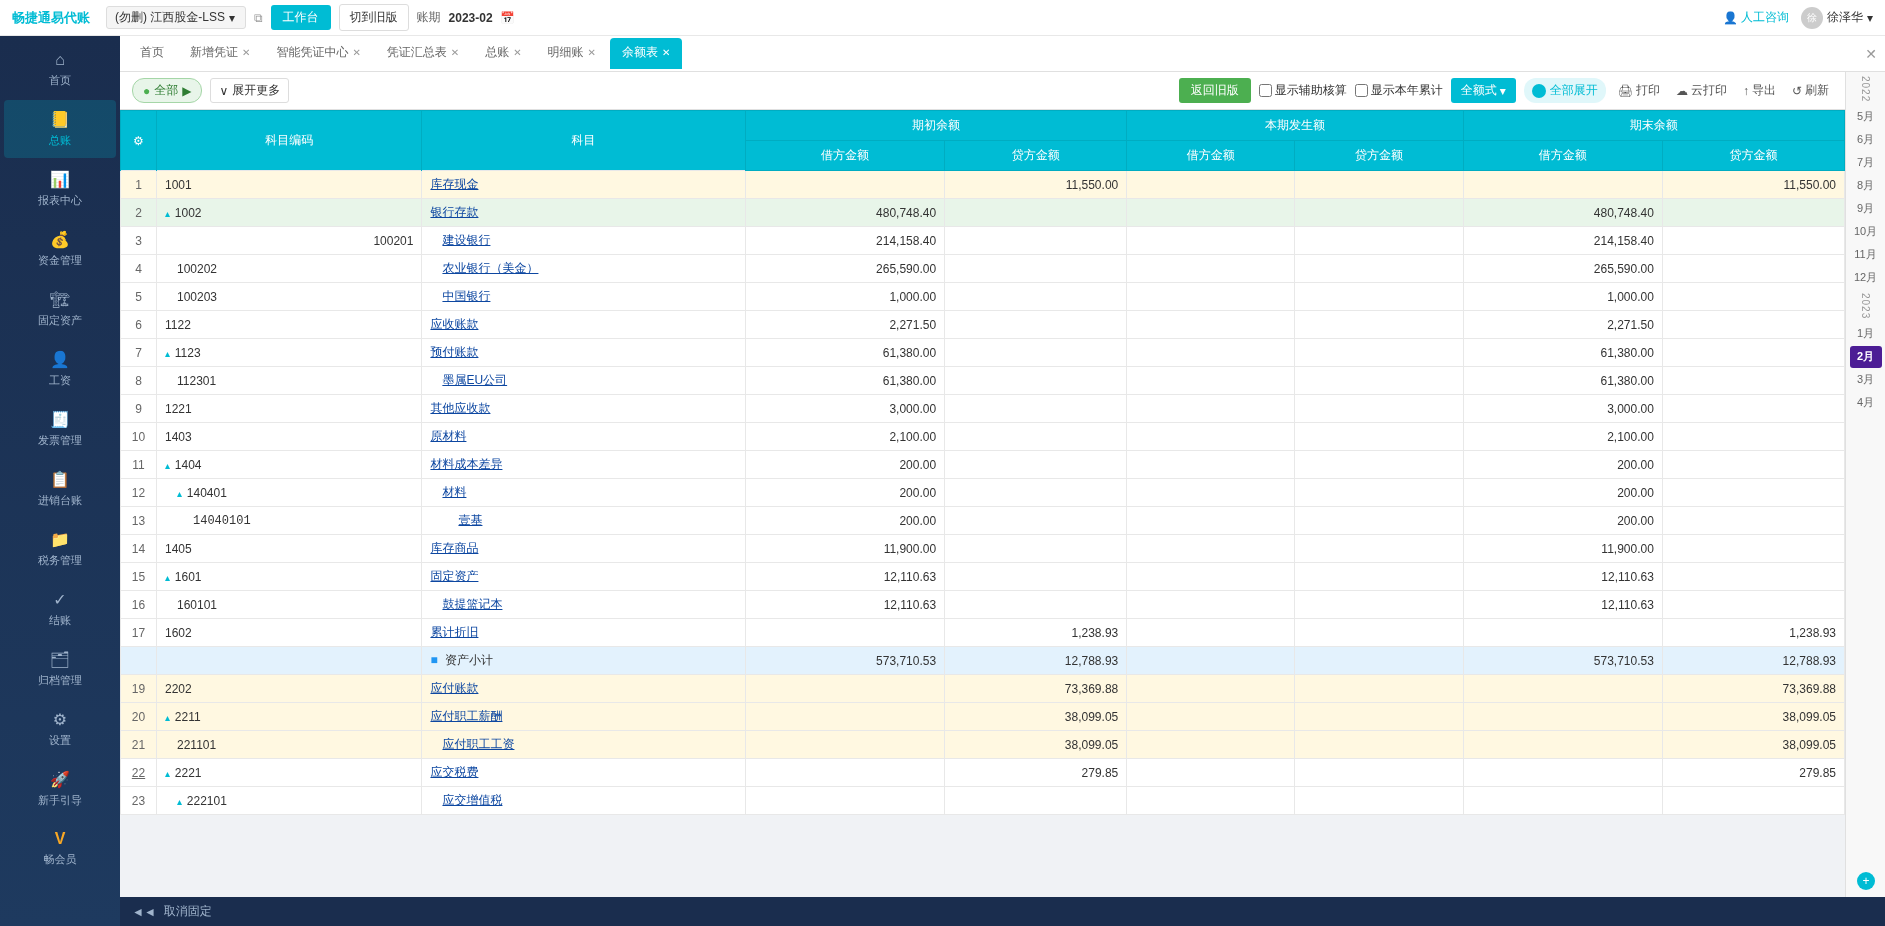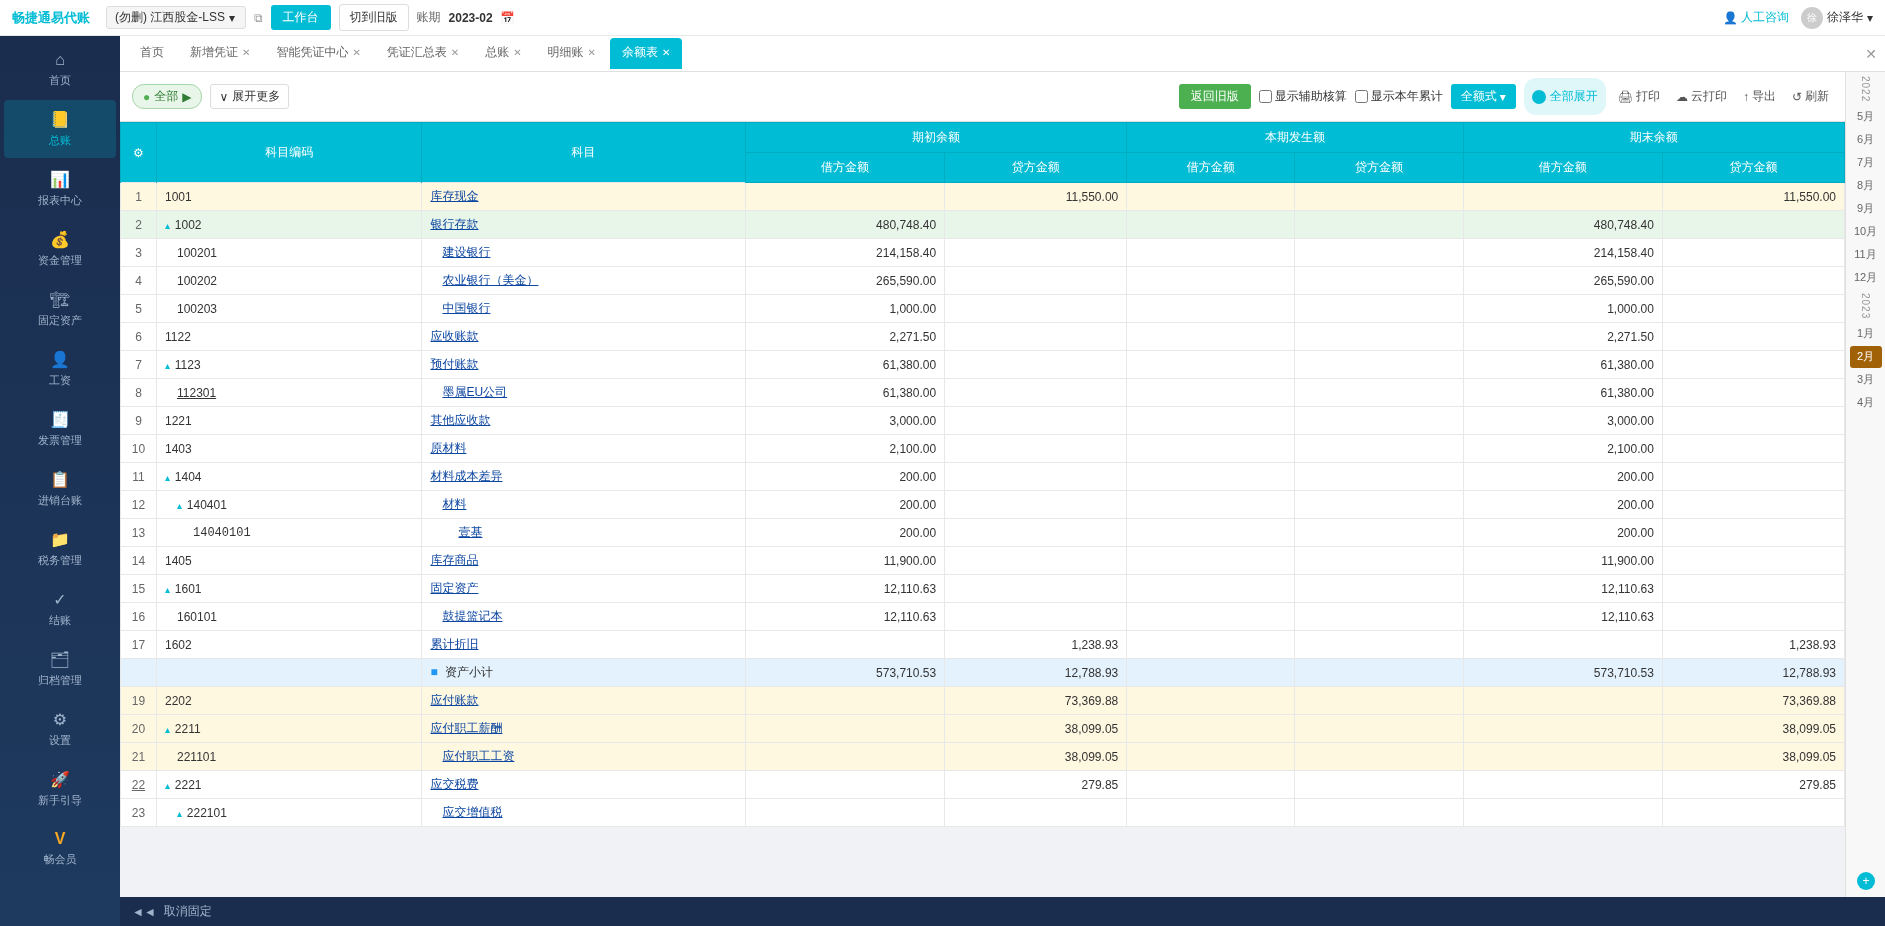--- a/index.html
+++ b/index.html
@@ -138,21 +138,21 @@
     .cal-month {
       width: 32px;
       height: 22px;
       display: flex;
       align-items: center;
       justify-content: center;
       cursor: pointer;
       border-radius: 3px;
       font-size: 11px;
     }
-    .cal-month.active { background: #a16207; color: #fff; border-radius: 3px; }
+    .cal-month.active { background: #4c1d95; color: #fff; border-radius: 3px; font-weight: bold; }
 
     
     .table-area { flex: 1; display: flex; flex-direction: column; overflow: hidden; }
 
     
     .toolbar {
       background: #fff;
       padding: 6px 12px;
       display: flex;
       align-items: center;
@@ -214,21 +214,21 @@
       font-size: 12px;
       display: flex;
       align-items: center;
       gap: 3px;
     }
     .toggle-switch {
       display: flex;
       align-items: center;
       background: #e0f7fa;
       border-radius: 12px;
-      padding: 10px 8px;
+      padding: 4px 8px;
       gap: 4px;
       font-size: 12px;
       cursor: pointer;
       color: #00bcd4;
     }
     .toggle-dot { width: 14px; height: 14px; background: #00bcd4; border-radius: 50%; }
     .toolbar-action {
       display: flex;
       align-items: center;
       gap: 3px;
@@ -507,21 +507,21 @@
                   <td style="text-align: left;"><span class="link-text">银行存款</span></td>
                   <td style="text-align: right;">480,748.40</td>
                   <td style="text-align: right;"></td>
                   <td style="text-align: right;"></td>
                   <td style="text-align: right;"></td>
                   <td style="text-align: right;">480,748.40</td>
                   <td style="text-align: right;"></td>
                 </tr>
                 <tr>
                   <td style="text-align: center; color: rgb(102, 102, 102);">3</td>
-                  <td class="indent" style="text-align: left;">100201</td>
+                  <td class="indent" style="text-align: right;">100201</td>
                   <td class="indent" style="text-align: left;"><span class="link-text">建设银行</span></td>
                   <td style="text-align: right;">214,158.40</td>
                   <td style="text-align: right;"></td>
                   <td style="text-align: right;"></td>
                   <td style="text-align: right;"></td>
                   <td style="text-align: right;">214,158.40</td>
                   <td style="text-align: right;"></td>
                 </tr>
                 <tr>
                   <td style="text-align: center; color: rgb(102, 102, 102);">4</td>
@@ -562,21 +562,21 @@
                   <td style="text-align: left;"><span class="link-text">预付账款</span></td>
                   <td style="text-align: right;">61,380.00</td>
                   <td style="text-align: right;"></td>
                   <td style="text-align: right;"></td>
                   <td style="text-align: right;"></td>
                   <td style="text-align: right;">61,380.00</td>
                   <td style="text-align: right;"></td>
                 </tr>
                 <tr>
                   <td style="text-align: center; color: rgb(102, 102, 102);">8</td>
-                  <td class="indent" style="text-align: left; text-decoration: underline;">112301</td>
+                  <td class="indent" style="text-align: left;">112301</td>
                   <td class="indent" style="text-align: left;"><span class="link-text">墨属EU公司</span></td>
                   <td style="text-align: right;">61,380.00</td>
                   <td style="text-align: right;"></td>
                   <td style="text-align: right;"></td>
                   <td style="text-align: right;"></td>
                   <td style="text-align: right;">61,380.00</td>
                   <td style="text-align: right;"></td>
                 </tr>
                 <tr>
                   <td style="text-align: center; color: rgb(102, 102, 102);">9</td>

